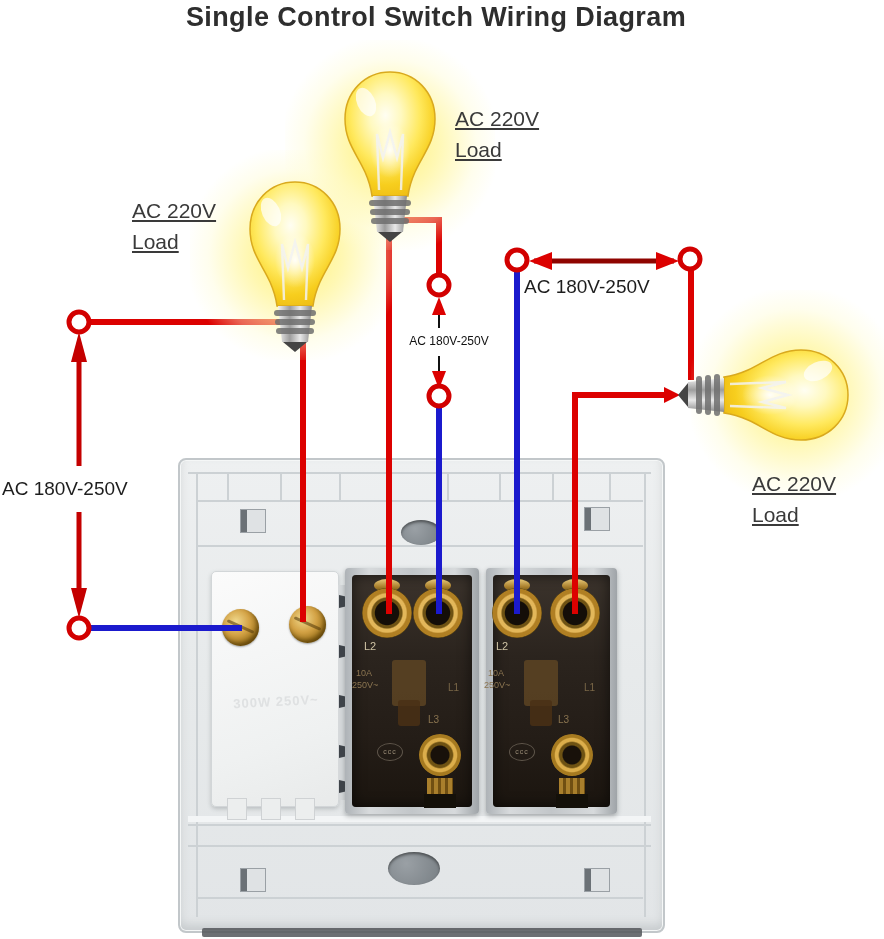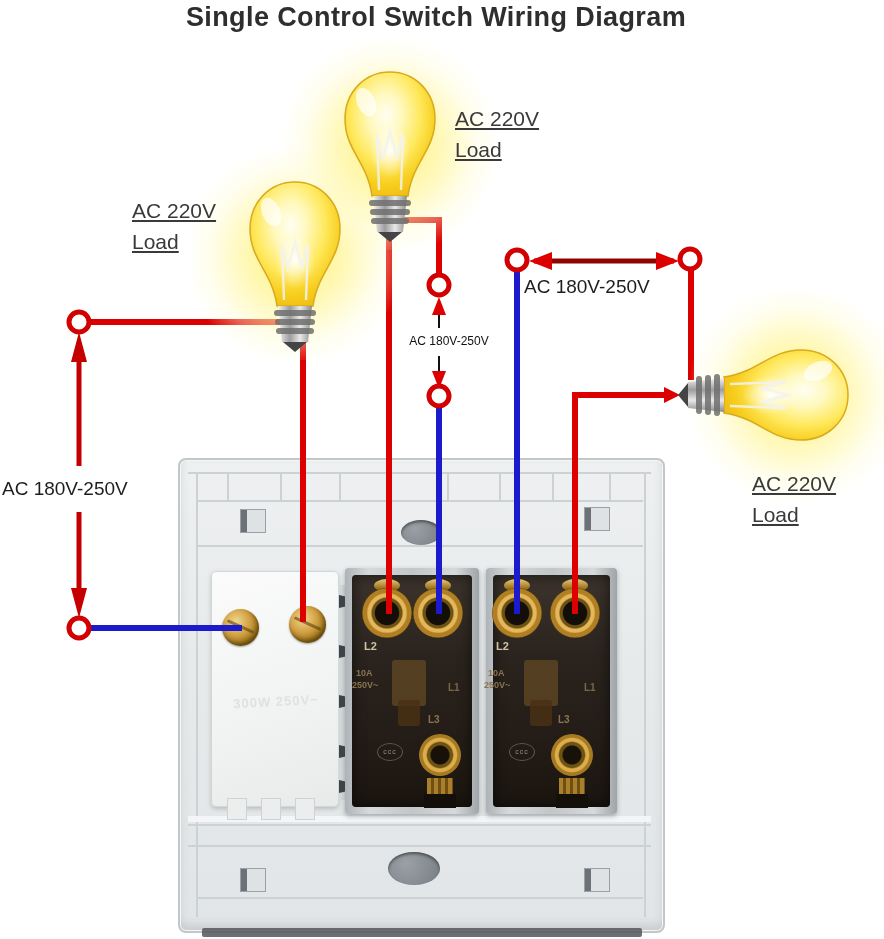--- a/index.html
+++ b/index.html
@@ -34,21 +34,21 @@
   .clipcol{position:absolute;left:338px;top:585px;width:14px;height:215px;background:#d6d9db;}
   .clip{position:absolute;left:1px;width:11px;height:13px;background:#3f444a;clip-path:polygon(0 0,100% 20%,100% 80%,0 100%);}
   
   .sframe{position:absolute;width:134px;height:246px;top:568px;border-radius:4px;
           background:linear-gradient(90deg,#aeb3b7,#d7dadc 18%,#c2c6c9 50%,#d7dadc 82%,#9fa4a8);
           box-shadow:0 2px 5px rgba(60,64,68,.4);}
   .sbody{position:absolute;left:7px;top:7px;width:120px;height:232px;border-radius:4px;
          background:linear-gradient(180deg,#3b332c 0%,#2b241e 35%,#241d17 70%,#1b150f 100%);
          box-shadow:inset 0 0 14px rgba(0,0,0,.6);}
   .contact{position:absolute;opacity:.85;border-radius:3px;}
-  .smark{position:absolute;font-weight:bold;}
+  .smark{position:absolute;font-weight:normal;}
   .ccc{position:absolute;width:24px;height:16px;border:1px solid #5f564b;border-radius:50%;
        color:#9a8d77;font-size:7px;text-align:center;line-height:16px;letter-spacing:1px;}
   
   .term{position:absolute;border-radius:50%;}
   .term.big{width:50px;height:50px;
     background:radial-gradient(circle,#140e08 0 33%,#6e5213 36% 42%,#e3b75a 46% 54%,#b07f23 58% 68%,#6e5213 70% 76%,rgba(0,0,0,0) 78%);}
   .term.small{width:42px;height:42px;
     background:radial-gradient(circle,#18110a 0 30%,#6e5213 34% 42%,#dcae4b 47% 56%,#a67a20 60% 70%,#5d4510 72% 78%,rgba(0,0,0,0) 80%);}
   .tscrew{position:absolute;width:26px;height:13px;border-radius:50%;
     background:linear-gradient(180deg,#e7c979,#a9competent 0);background:linear-gradient(180deg,#e7c979,#a97f2c 60%,#6e5213);}

